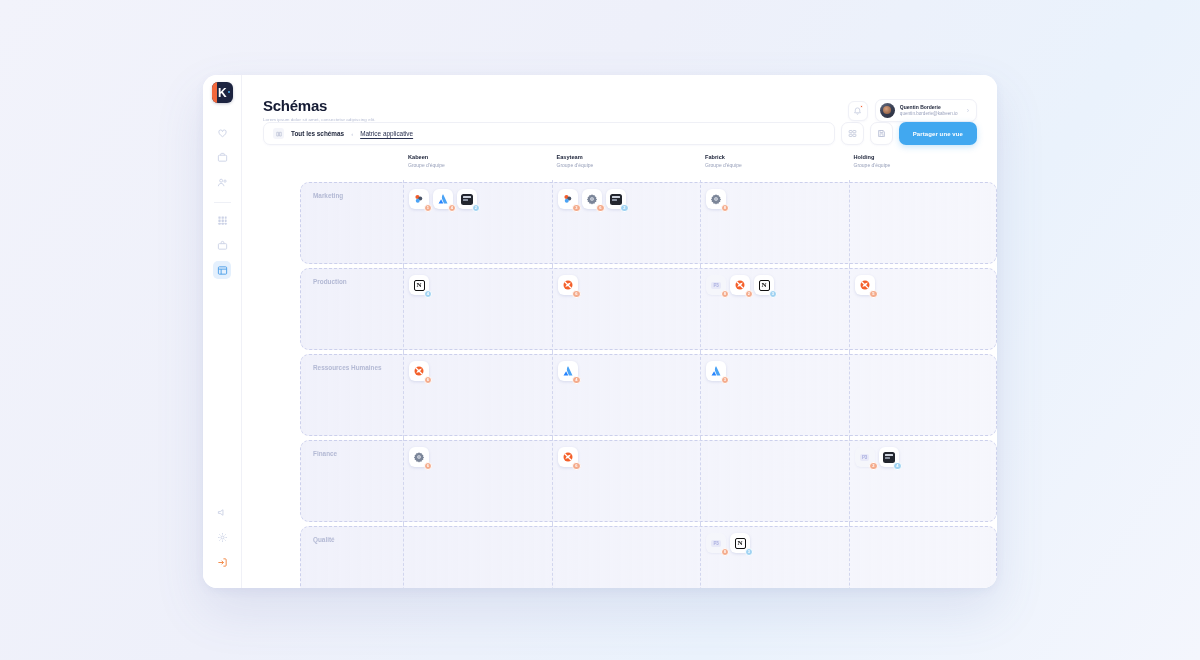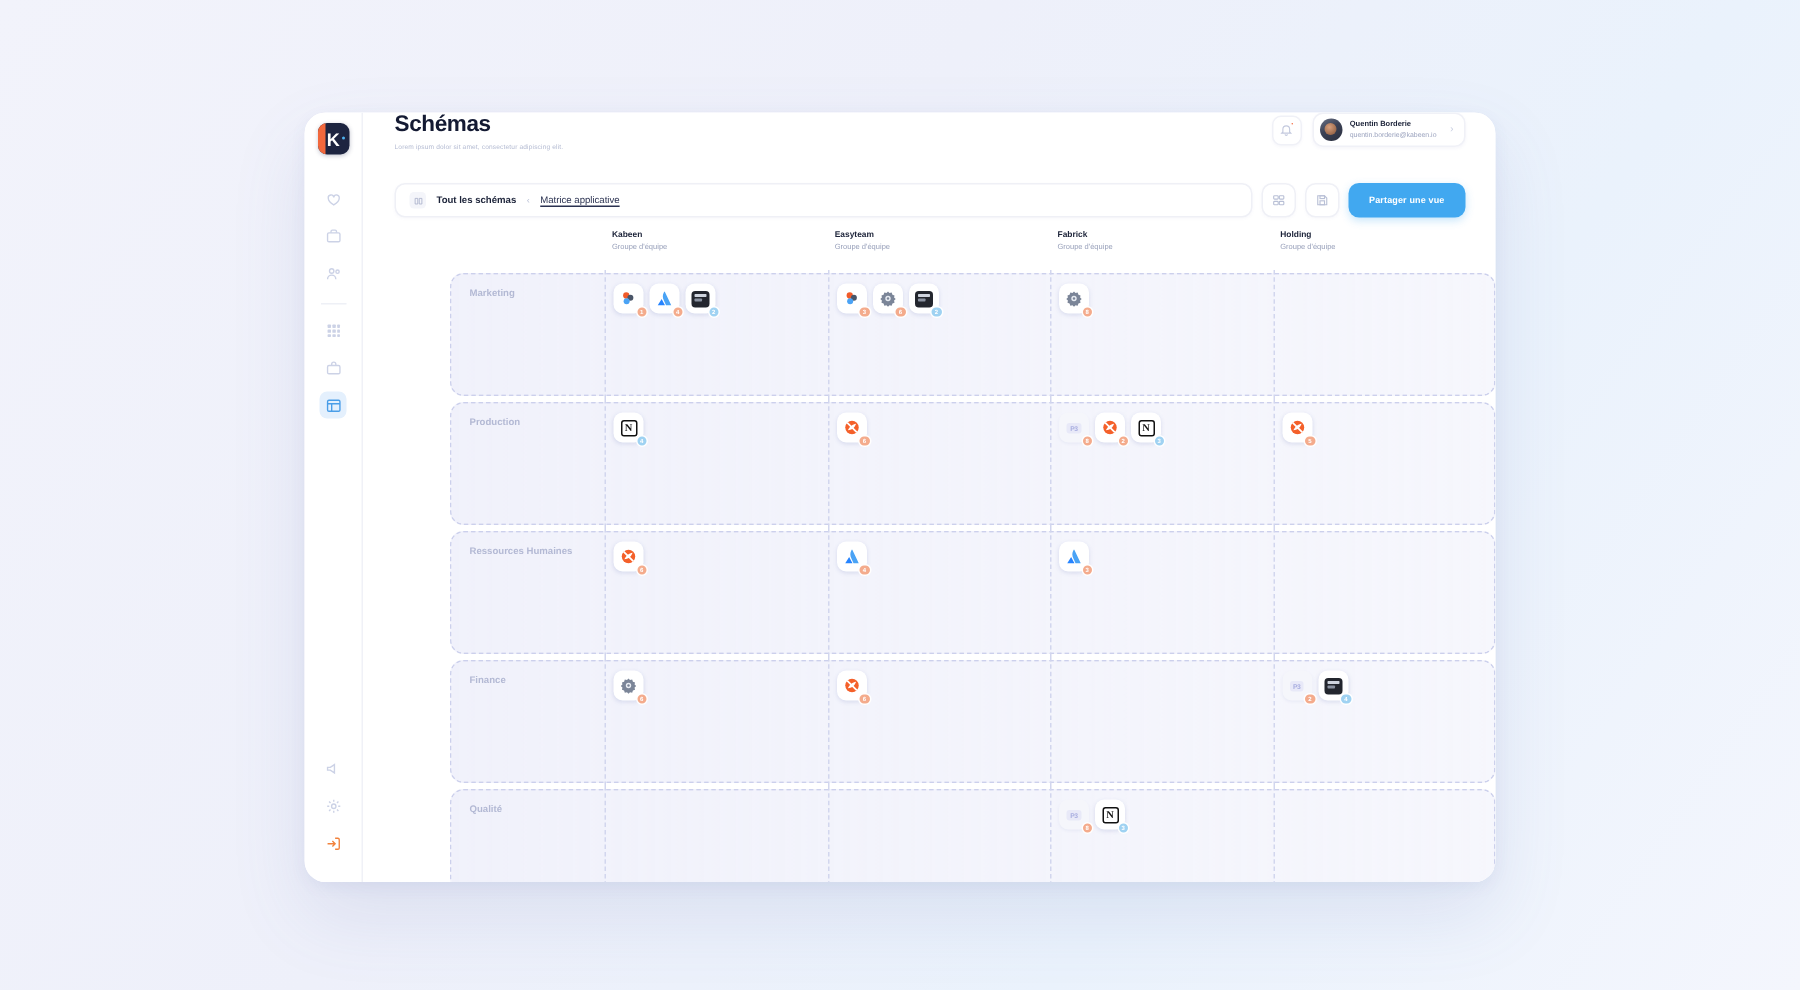--- a/index.html
+++ b/index.html
@@ -82,21 +82,21 @@
     flex: 1;
     display: flex;
     flex-direction: column;
     min-width: 0;
     background: #ffffff;
   }
 
   
   .topbar {
     height: 47px;
-    display: flex; align-items: flex-start;
+    display: flex; align-items: flex-end;
     padding: 0 20px 0 21px;
     flex: none;
   }
   .title-block { flex: 1; min-width: 0; }
   .page-title {
     font-size: 15px; font-weight: 700; color: #141a33;
     letter-spacing: -0.25px; line-height: 1.1;
   }
   .page-sub {
     font-size: 4.4px; color: #b4bbd2; margin-top: 3px;

